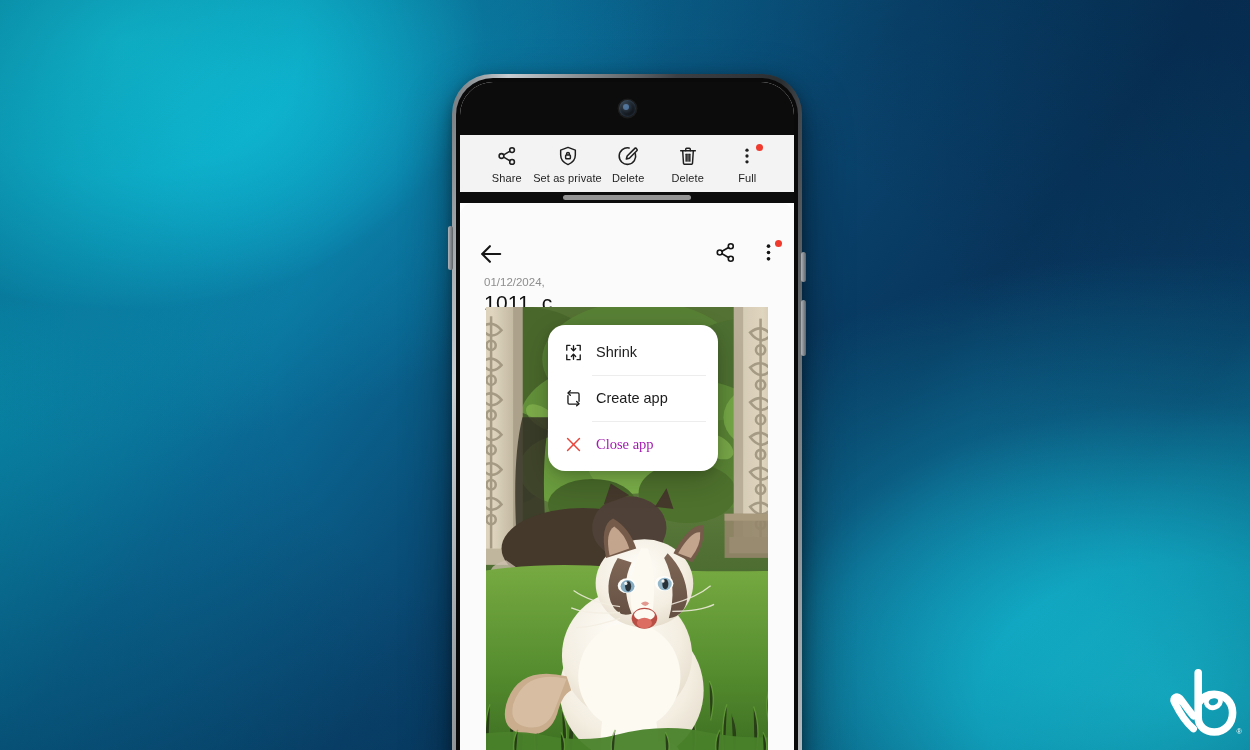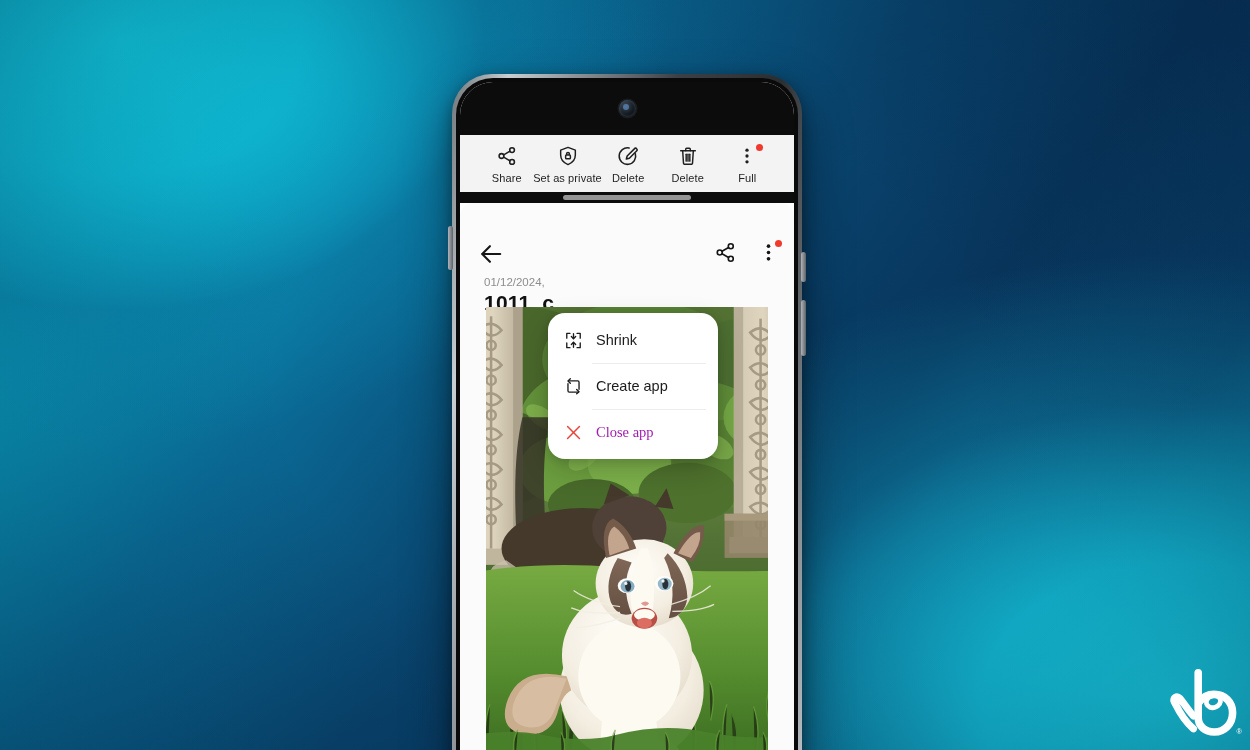--- a/index.html
+++ b/index.html
@@ -123,35 +123,35 @@
   #more-badge {
     position:absolute; right:-2px; top:-1px; width:7px; height:7px;
     border-radius:50%; background:#f03a2e;
   }
   #meta-date {
     position:absolute; left:24px; top:73px;
     font-size:11.5px; color:#8d8d8d;
   }
   #meta-name {
     position:absolute; left:24px; top:88px;
-    font-size:21px; font-weight:700; color:#111; letter-spacing:.2px;
+    font-size:21px; font-weight:400; color:#111; letter-spacing:.2px;
     white-space:nowrap;
   }
 
   
   #photo-wrap {
     position:absolute; left:26px; right:26px; top:104px; bottom:0;
     overflow:hidden; background:#2f4a22;
   }
   #photo { position:absolute; inset:0; }
   #photo svg { display:block; width:100%; height:100%; }
 
   
   #popup {
-    position:absolute; left:88px; top:110px; width:170px;
+    position:absolute; left:88px; top:122px; width:170px;
     background:#fff; border-radius:17px;
     box-shadow: 0 10px 28px rgba(0,0,0,0.20), 0 2px 8px rgba(0,0,0,0.12);
     padding:4px 0 4px 0; z-index:30;
   }
   .popup-item {
     display:flex; align-items:center; gap:13px;
     padding:0 0 0 16px; height:46px; cursor:pointer; position:relative;
   }
   .popup-item + .popup-item::before {
     content:""; position:absolute; left:44px; right:12px; top:0;

